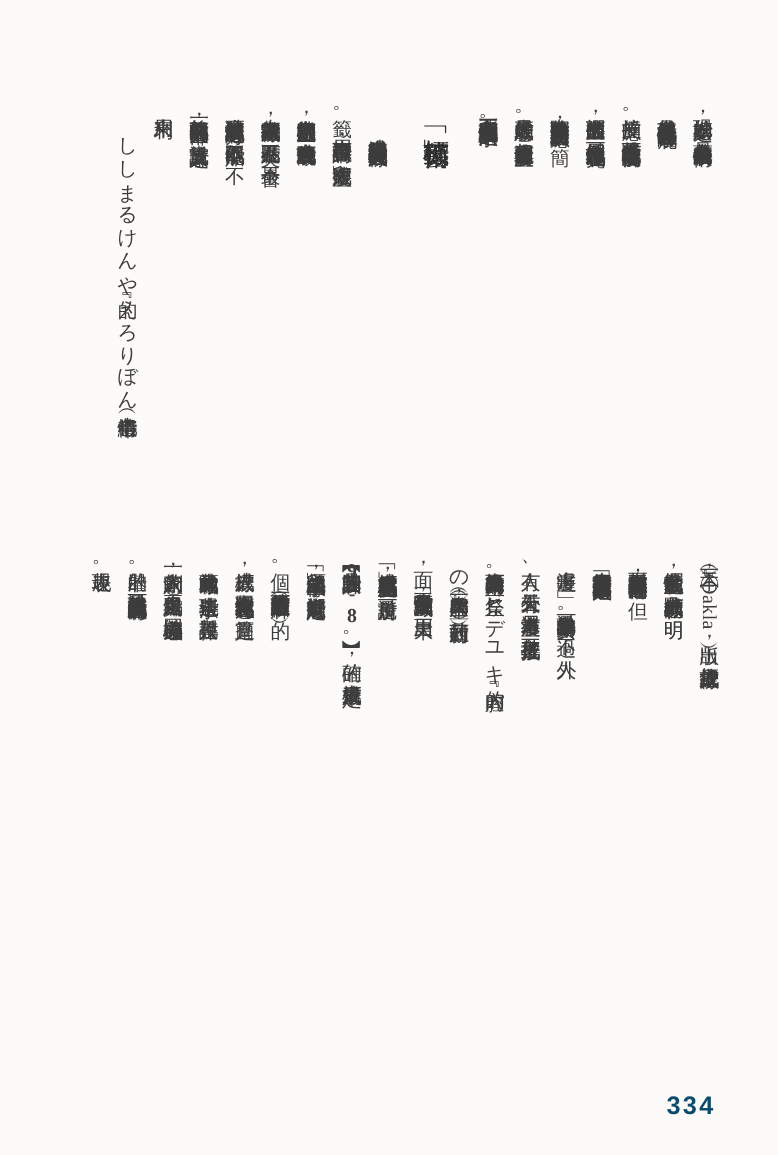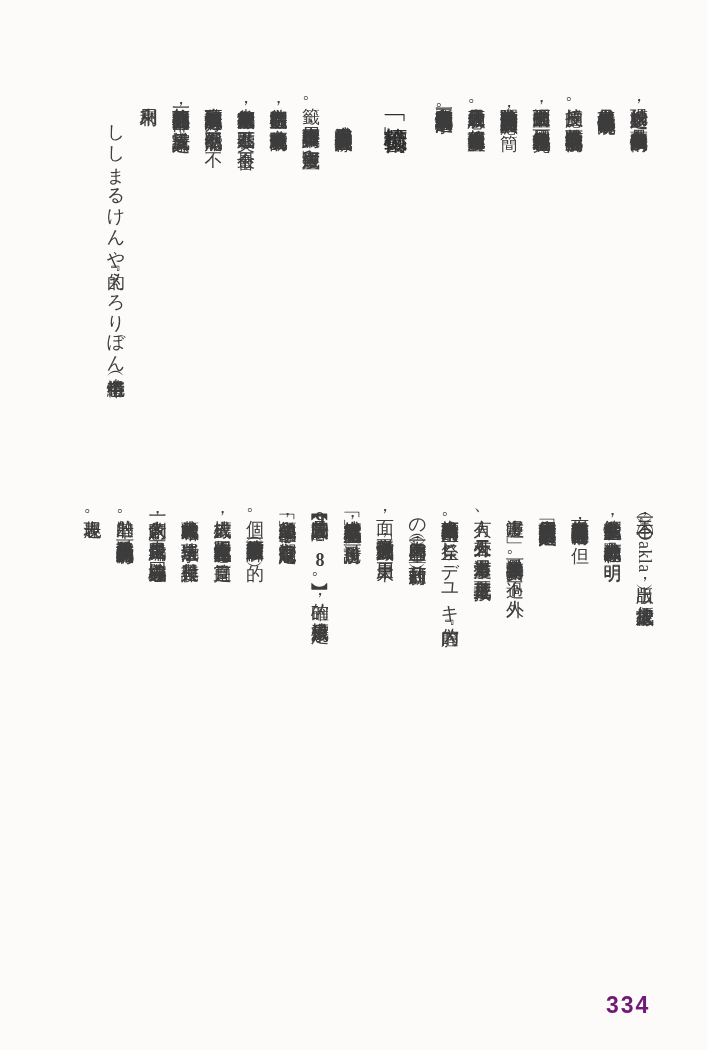--- a/index.html
+++ b/index.html
@@ -57,21 +57,21 @@
   .bold { font-weight: bold; }
   .upright { text-orientation: upright; }
   .page-number {
     position: absolute;
     top: 992px;
     left: 606px;
     font-family: "Liberation Sans", "DejaVu Sans", sans-serif;
     font-weight: bold;
     font-size: 23px;
     letter-spacing: 2px;
-    color: #701a75;
+    color: #0c4a6e;
   }
 </style>
 </head>
 <body>
 
 <div class="page">
 
   <div class="vtext top-block">
     <div class="line-group">
         <div class="vline">現的精妙之處，是藉由在分鏡中畫出人物的表情，</div>

